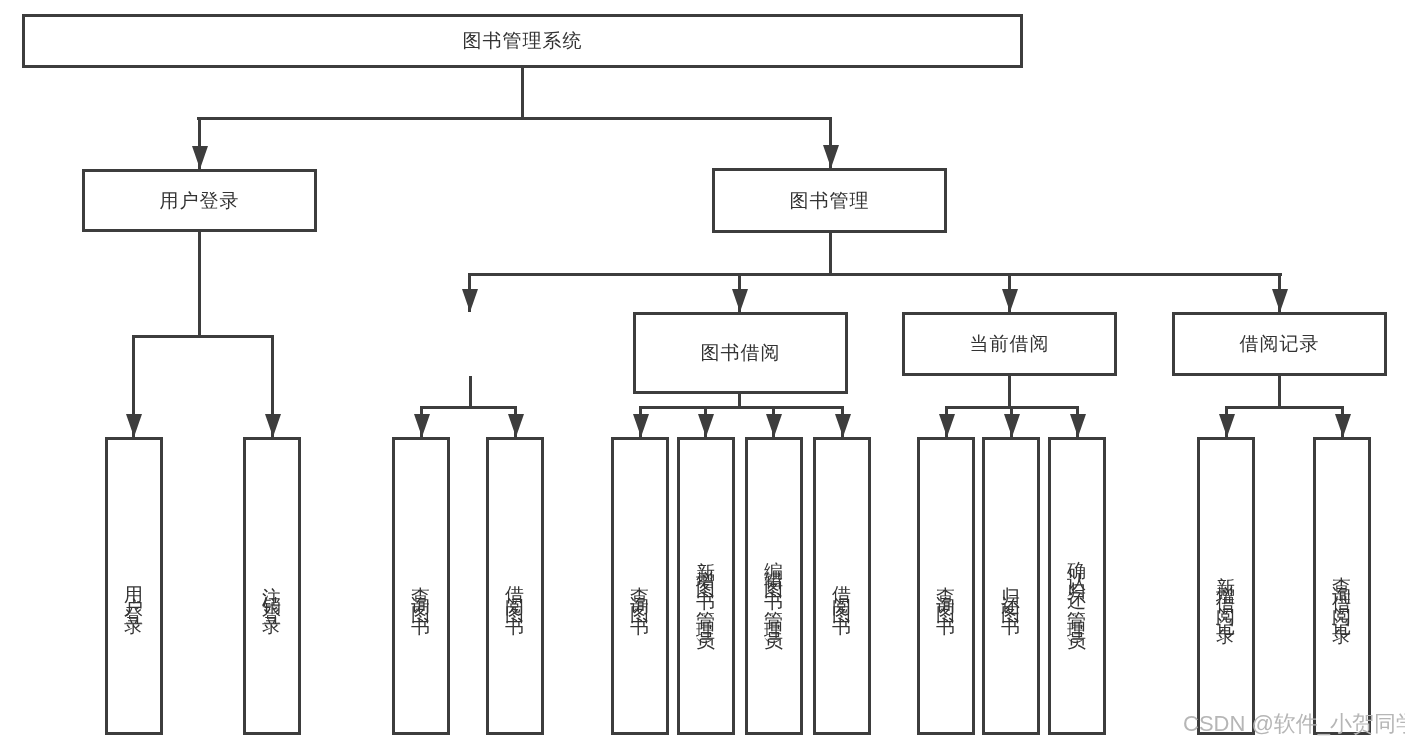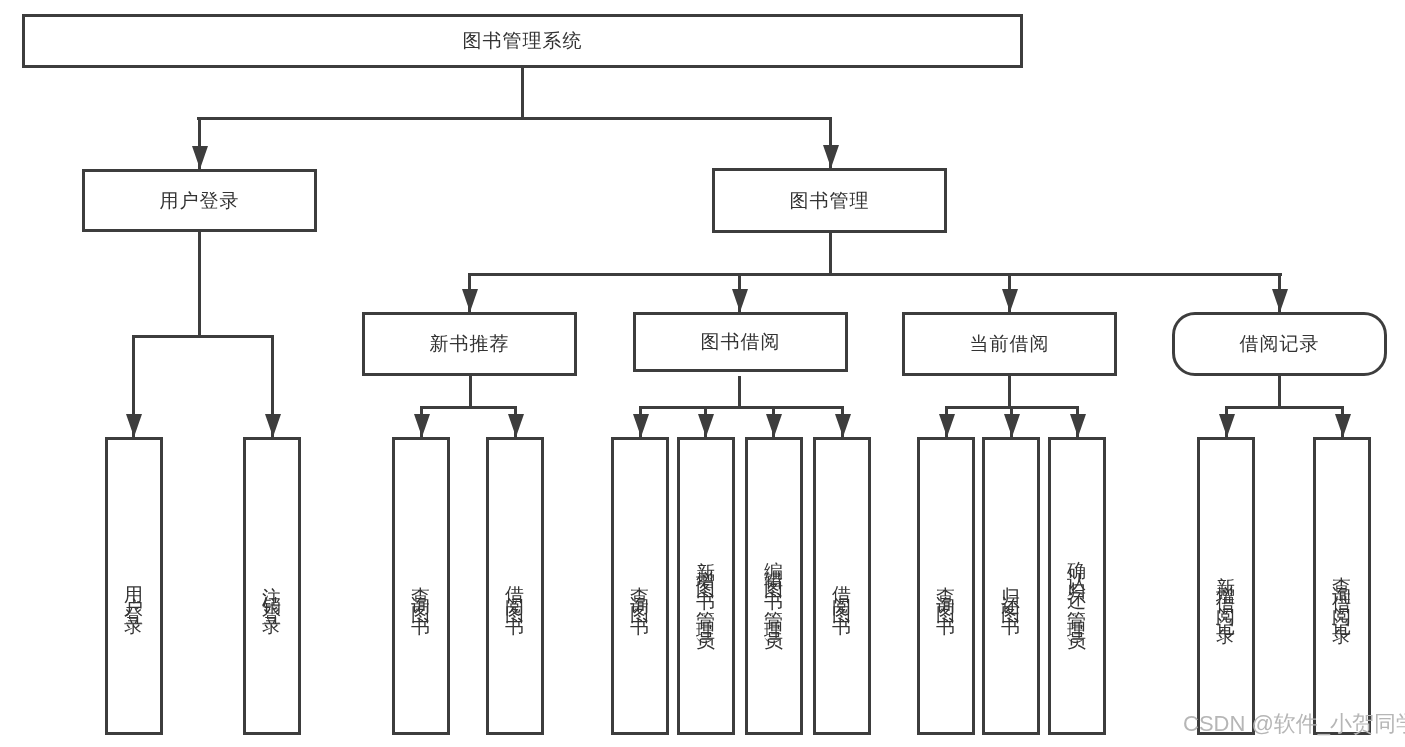--- a/index.html
+++ b/index.html
@@ -106,30 +106,27 @@
   <div class="arrow" style="left:132px; top:335px; height:102px;"></div>
   <div class="arrow" style="left:271px; top:335px; height:102px;"></div>
 
   <div class="vline" style="left:829px; top:233px; height:40px;"></div>
   <div class="hline" style="left:468px; top:273px; width:814px;"></div>
   <div class="arrow" style="left:468px; top:273px; height:39px;"></div>
   <div class="arrow" style="left:738px; top:273px; height:39px;"></div>
   <div class="arrow" style="left:1008px; top:273px; height:39px;"></div>
   <div class="arrow" style="left:1278px; top:273px; height:39px;"></div>
 
-  <div class="node" style="left:362px; top:312px; width:215px; height:64px;">
-    <span>新书推荐</span>
-  </div>
-  <div class="node" style="left:633px; top:312px; width:215px; height:60px;">
+  <div class="node" style="left:633px; top:312px; width:215px; height:82px;">
     <span>图书借阅</span>
   </div>
   <div class="node" style="left:902px; top:312px; width:215px; height:64px;align-items:center;">
     <span>当前借阅</span>
   </div>
-  <div class="node" style="left:1172px; top:312px; width:215px; height:64px;border-radius:23px;">
+  <div class="node" style="left:1172px; top:312px; width:215px; height:64px;">
     <span>借阅记录</span>
   </div>
 
   <div class="vline" style="left:469px; top:376px; height:31px;"></div>
   <div class="hline" style="left:420px; top:406px; width:97px;"></div>
   <div class="arrow" style="left:420px; top:406px; height:31px;"></div>
   <div class="arrow" style="left:514px; top:406px; height:31px;"></div>
 
   <div class="vline" style="left:738px; top:376px; height:31px;"></div>
   <div class="hline" style="left:639px; top:406px; width:205px;"></div>

